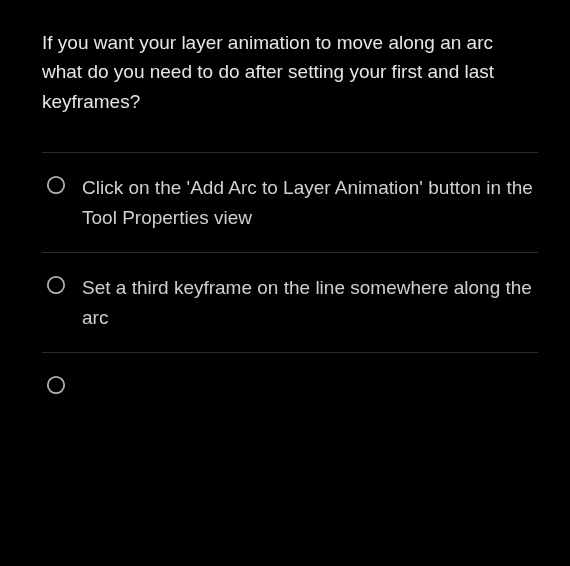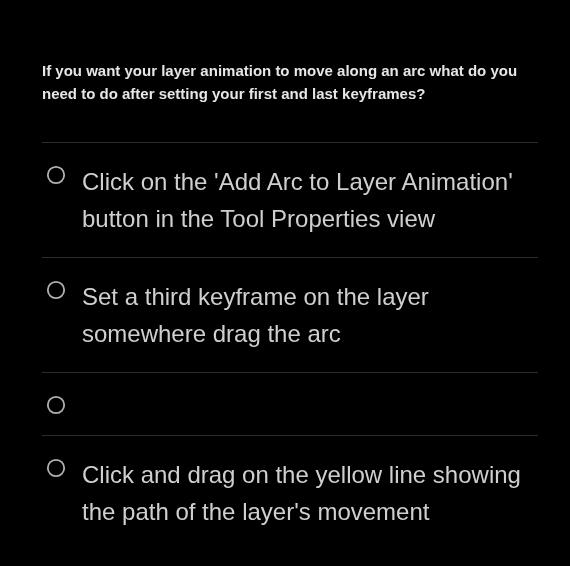--- a/index.html
+++ b/index.html
@@ -8,26 +8,25 @@
     height: 566px;
     background: #000000;
     font-family: "Segoe UI", "Helvetica Neue", Arial, sans-serif;
     color: #d8d8d8;
     overflow: hidden;
   }
   .container {
     padding: 28px 32px 28px 42px;
   }
   .question {
-    font-size: 15px;
+    font-size: 19px;
     line-height: 1.55;
     color: #e6e6e6;
-    font-weight: 700;
+    font-weight: 400;
     margin-bottom: 36px;
-    margin-top: 31px;
   }
   .options {
     border-top: 1px solid #2c2c2c;
   }
   .option {
     display: flex;
     align-items: flex-start;
     gap: 16px;
     padding: 20px 4px 20px 4px;
     border-bottom: 1px solid #2c2c2c;
@@ -41,21 +40,21 @@
     width: 20px;
     height: 20px;
     margin-top: 2px;
   }
   .radio-icon circle {
     fill: none;
     stroke: #b0b0b0;
     stroke-width: 2;
   }
   .option-text {
-    font-size: 24px;
+    font-size: 19px;
     line-height: 1.55;
     color: #cfcfcf;
     font-weight: 400;
   }
 </style>
 </head>
 <body>
 
 <div class="container">
   <div class="question">If you want your layer animation to move along an arc what do you need to do after setting your first and last keyframes?</div>
@@ -66,30 +65,24 @@
       <svg class="radio-icon" viewBox="0 0 22 22">
         <circle cx="11" cy="11" r="9"></circle>
       </svg>
       <div class="option-text">Click on the 'Add Arc to Layer Animation' button in the Tool Properties view</div>
     </div>
 
     <div class="option">
       <svg class="radio-icon" viewBox="0 0 22 22">
         <circle cx="11" cy="11" r="9"></circle>
       </svg>
-      <div class="option-text">Set a third keyframe on the layer somewhere drag the arc</div>
+      <div class="option-text">Set a third keyframe on the line somewhere along the arc</div>
     </div>
 
     <div class="option">
       <svg class="radio-icon" viewBox="0 0 22 22">
         <circle cx="11" cy="11" r="9"></circle>
       </svg>
     </div>
 
-    <div class="option">
-      <svg class="radio-icon" viewBox="0 0 22 22">
-        <circle cx="11" cy="11" r="9"></circle>
-      </svg>
-      <div class="option-text">Click and drag on the yellow line showing the path of the layer's movement</div>
-    </div>
 
   </div>
 </div>
 
 </body></html>

